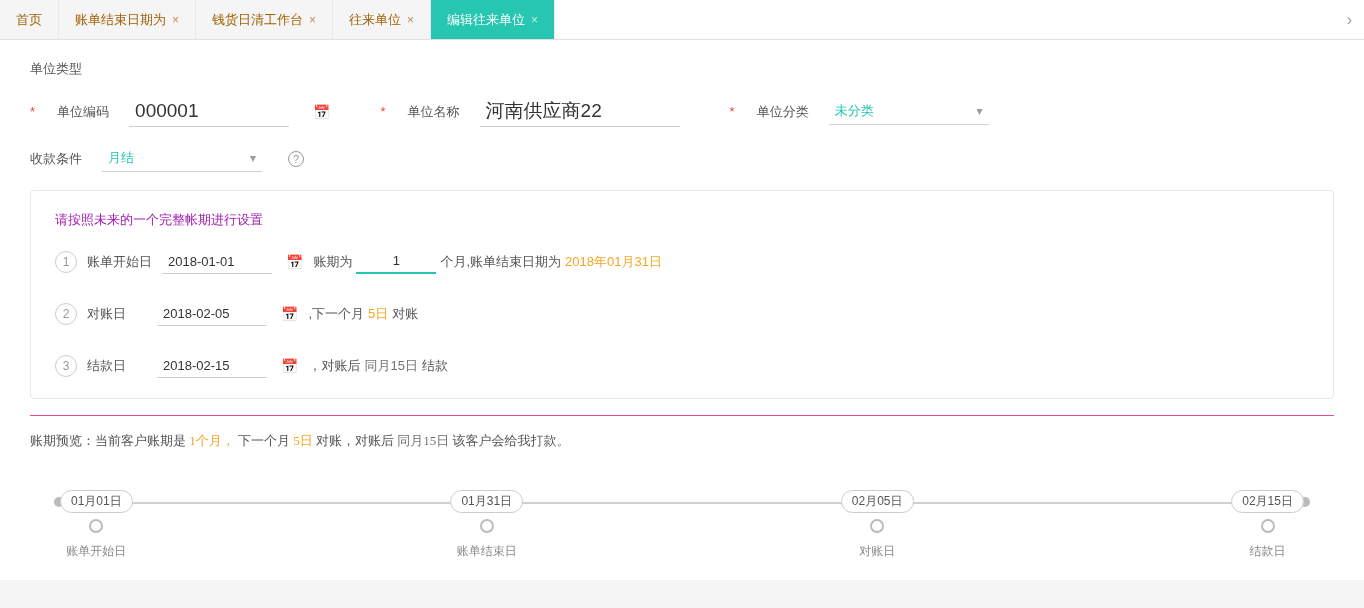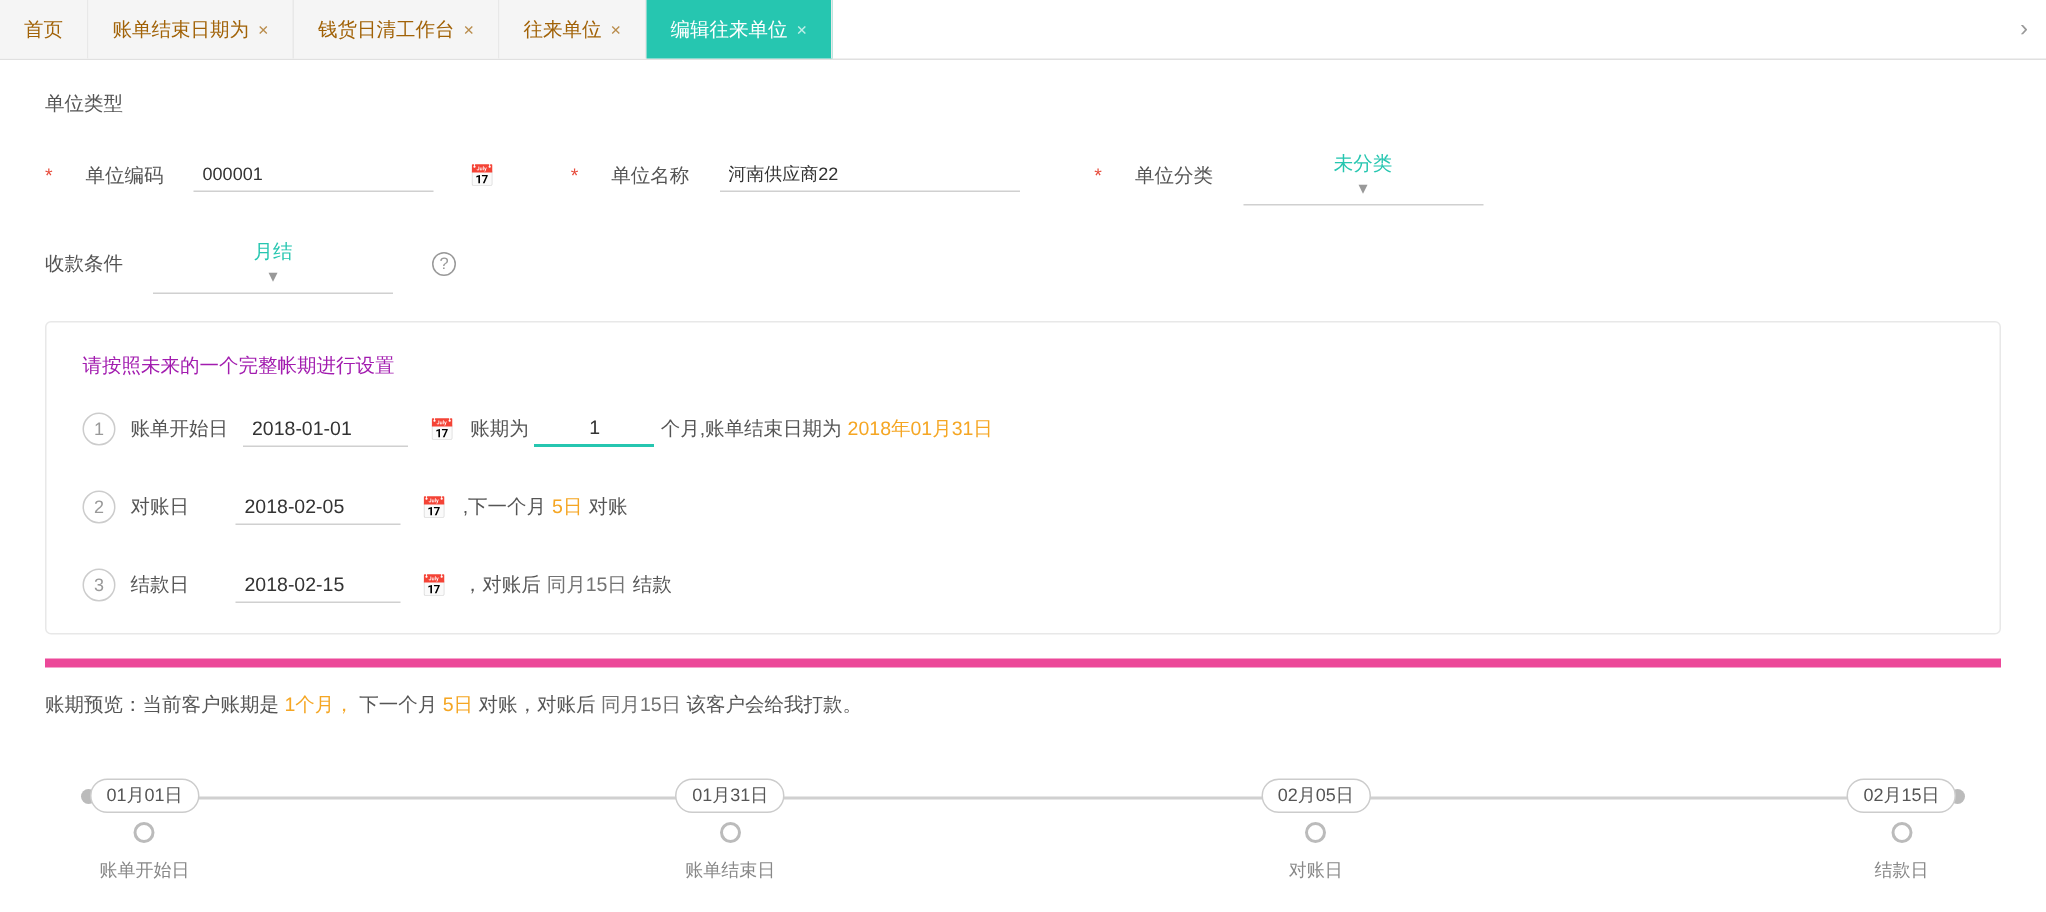--- a/index.html
+++ b/index.html
@@ -100,21 +100,21 @@
       border-radius: 50%;
       background: #26c6b0;
     }
 
     
     .input-field {
       border: none;
       border-bottom: 1px solid #d0d0d0;
       outline: none;
       padding: 4px 6px;
-      font-size: 12px;
+      font-size: 19px;
       color: #333;
       background: transparent;
       width: 160px;
     }
     .input-wide { width: 200px; }
 
     .field-icon {
       color: #26c6b0;
       font-size: 14px;
       cursor: pointer;
@@ -122,21 +122,20 @@
     }
 
     
     .dropdown-wrap {
       display: flex;
       align-items: center;
       border-bottom: 1px solid #d0d0d0;
       padding: 4px 6px;
       width: 160px;
       cursor: pointer;
-      flex-direction: column;
     }
     .dropdown-text {
       flex: 1;
       color: #26c6b0;
       font-size: 13px;
     }
     .dropdown-arrow {
       color: #999;
       font-size: 12px;
     }
@@ -222,21 +221,22 @@
       width: 80px;
       background: transparent;
       text-align: center;
     }
 
     
     .preview-row {
       font-size: 13px;
       color: #555;
       padding: 16px 0 20px;
-      border-top: 6px solid #ec4899;
+      border-top: 1px solid #ec4899;
+      font-family: Liberation Serif, serif;
     }
 
     
     .timeline-wrap {
       position: relative;
       display: flex;
       align-items: center;
       padding: 10px 30px 0;
       margin-top: 10px;
     }

